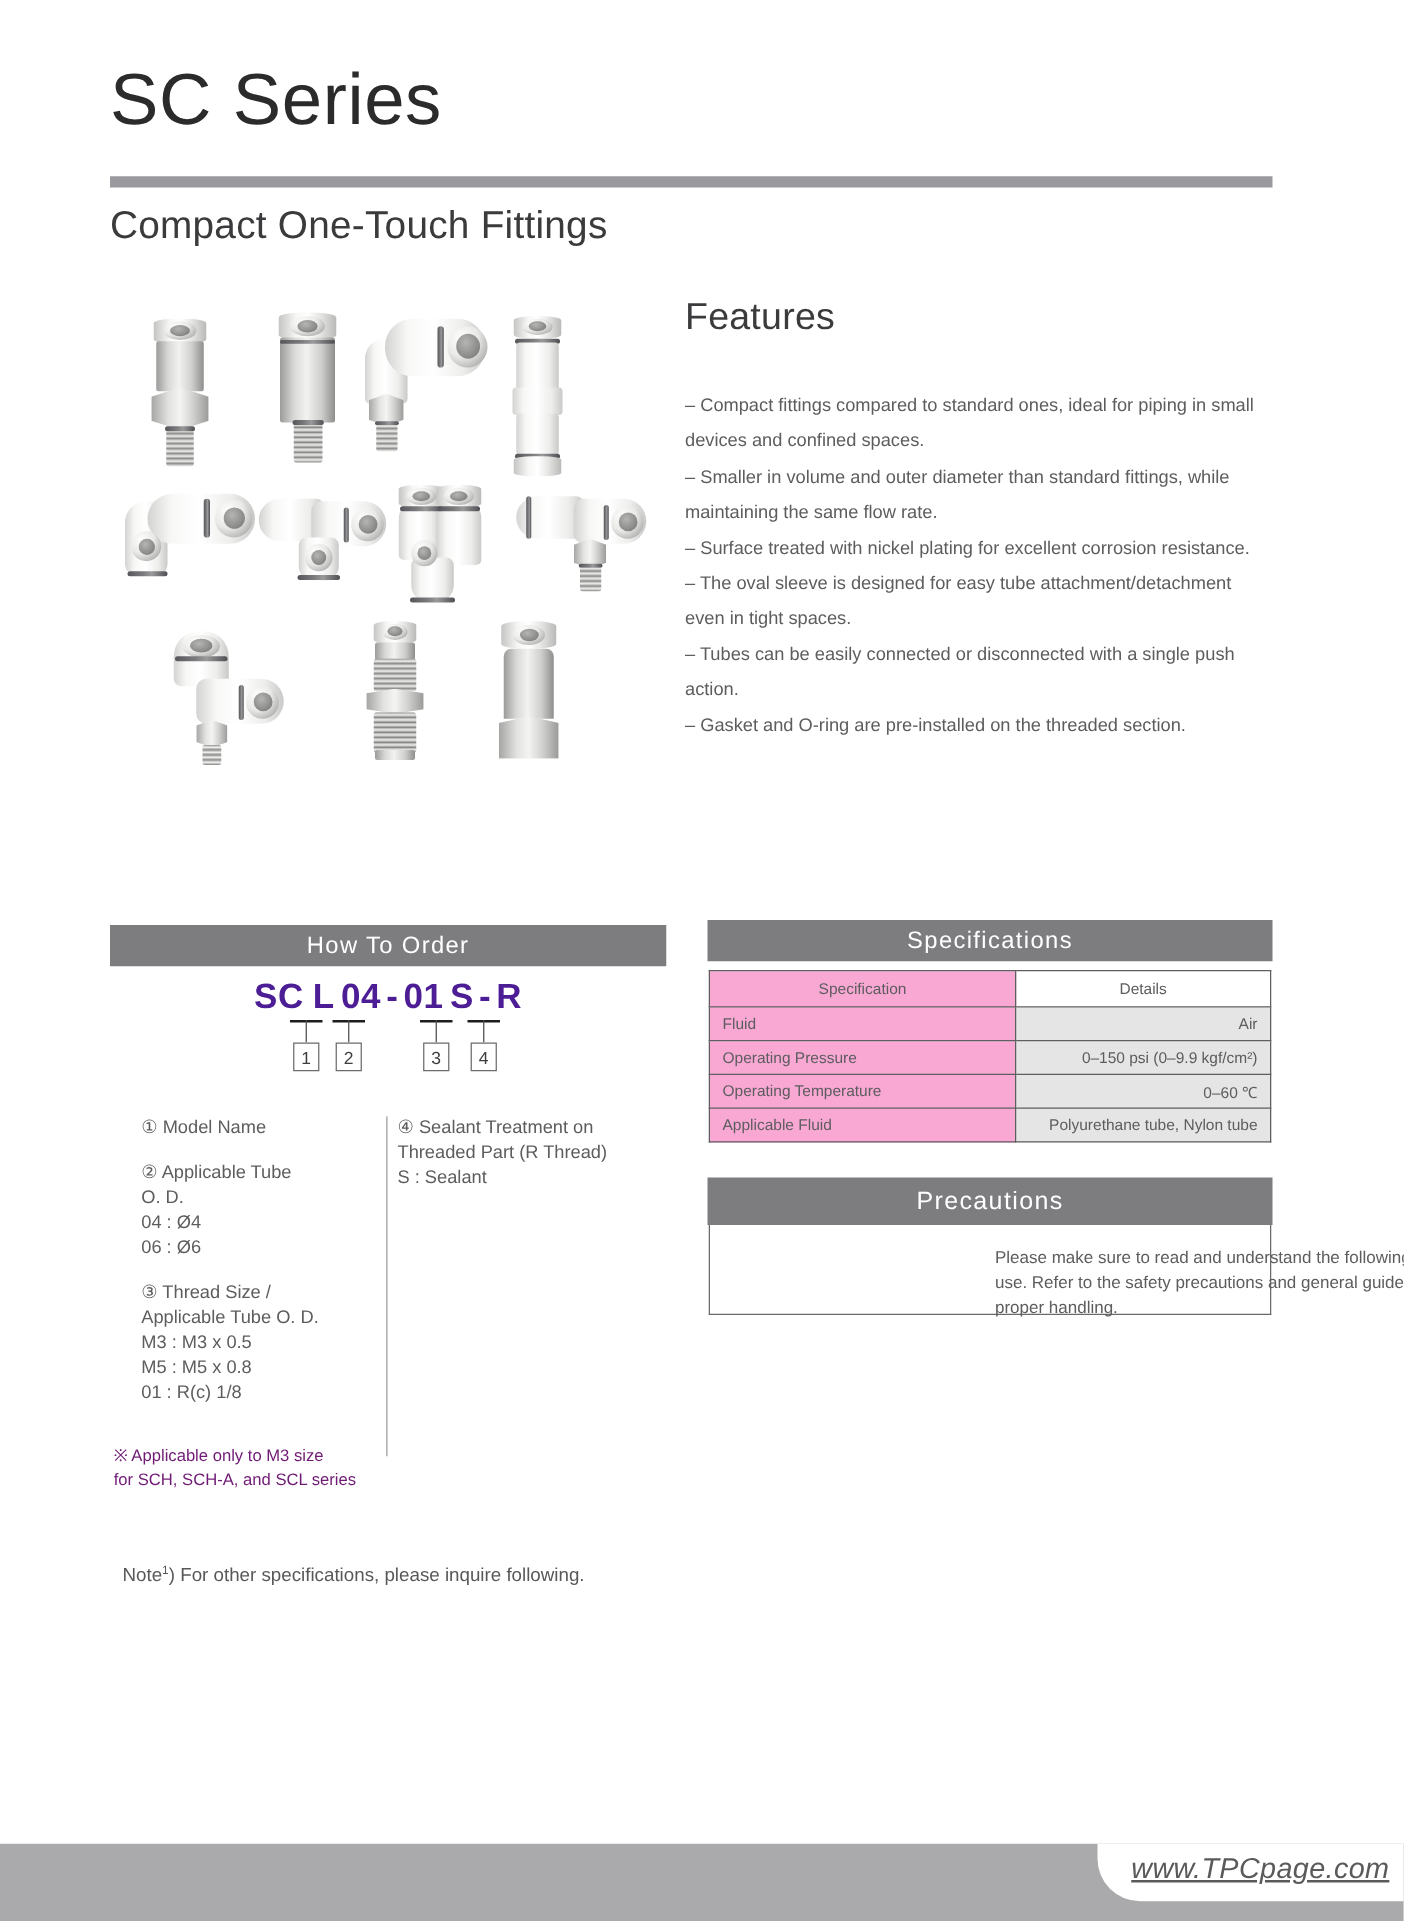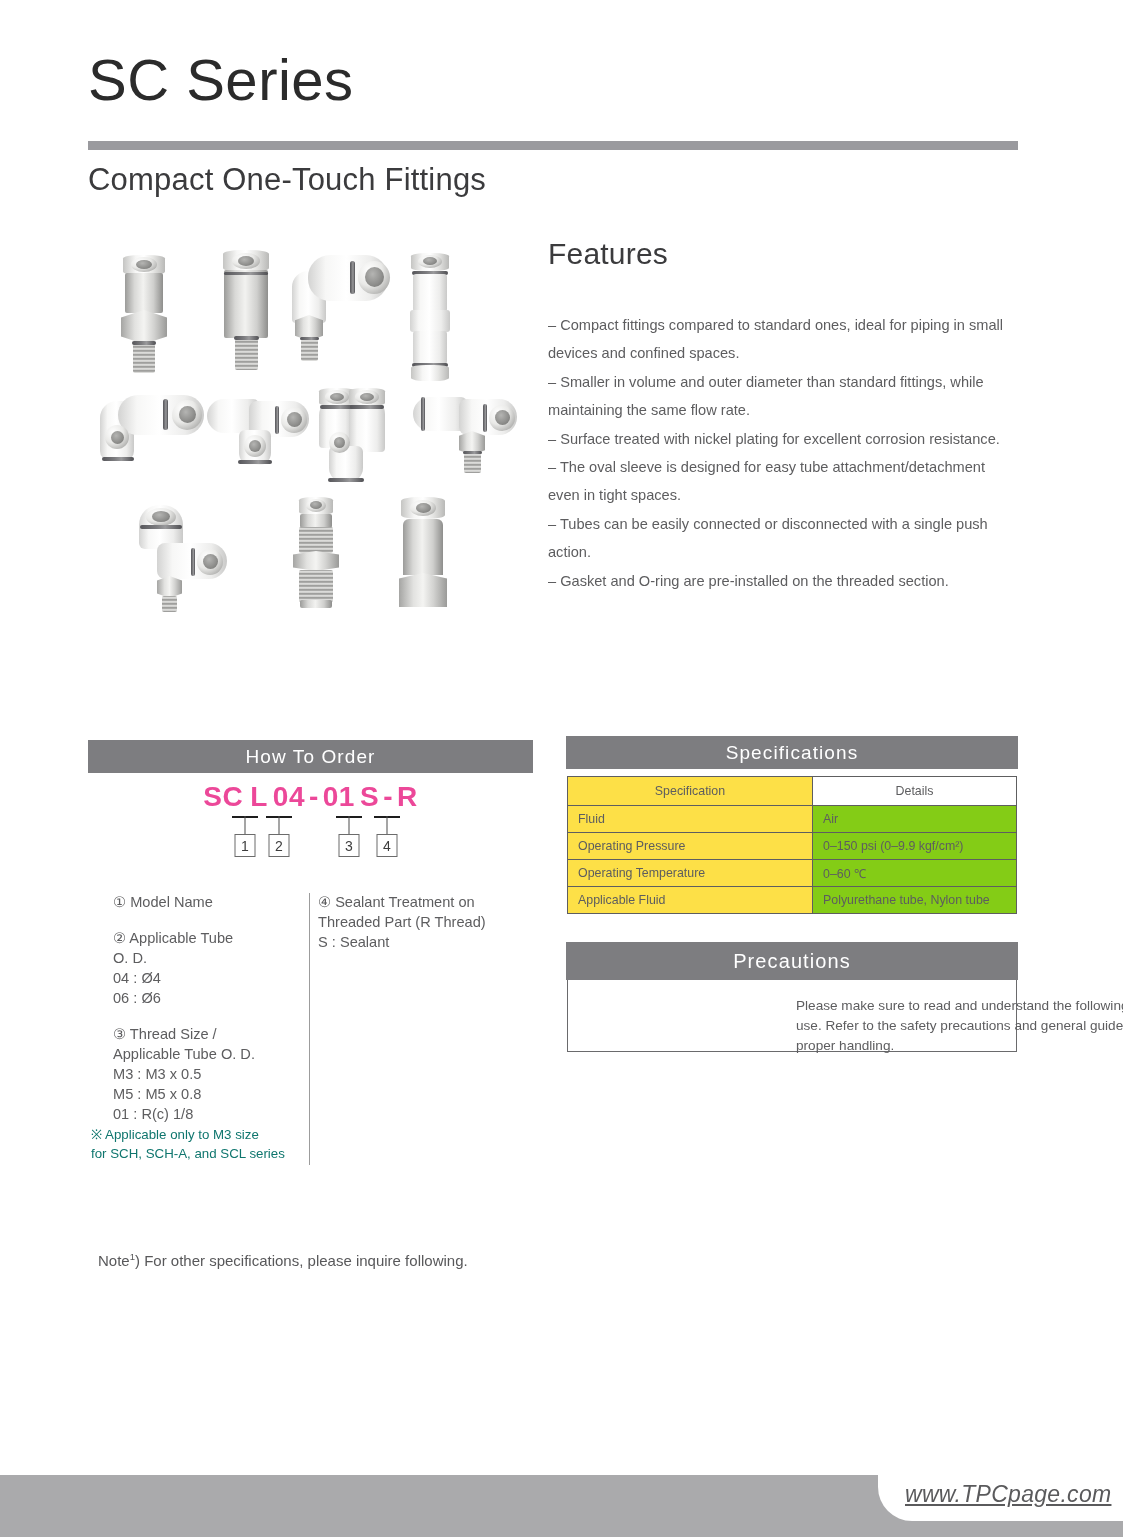--- a/index.html
+++ b/index.html
@@ -125,21 +125,21 @@
   
   #hto-banner { left: 88px; top: 740px; width: 445px; height: 33px; }
 
   .order-code {
     position: absolute;
     left: 88px; top: 781px;
     width: 445px;
     text-align: center;
     font-size: 28px;
     font-weight: bold;
-    color: #ec4899;
+    color: #4c1d95;
     letter-spacing: 0.5px;
   }
   .order-code .seg { display: inline-block; }
   .order-code .dash { display: inline-block; padding: 0 4px; }
 
   .callouts { position: absolute; left: 88px; top: 816px; width: 445px; height: 50px; }
   .callout { position: absolute; }
   .callout .stem {
     position: absolute; left: 50%; top: 0;
     width: 1px; height: 18px; background: #4d4d4d;
@@ -172,25 +172,25 @@
   .order-divider {
     position: absolute;
     left: 309px; top: 893px;
     width: 1px; height: 272px;
     background: #9c9c9c;
   }
   .od-block { margin-bottom: 16px; }
   .od-line { display: block; white-space: pre-wrap; }
   .note-star {
     position: absolute;
-    left: 91px; top: 1125px;
+    left: 91px; top: 1155px;
     width: 235px;
     font-size: 13.3px;
     line-height: 19px;
-    color: #0f766e;
+    color: #701a75;
   }
   .note-bottom {
     position: absolute;
     left: 98px; top: 1251px;
     font-size: 15px;
     color: #58585a;
   }
   .note-bottom sup { font-size: 9.5px; }
 
   
@@ -205,25 +205,25 @@
   }
   .spec-table th, .spec-table td {
     border: 1px solid #5e5e60;
     padding: 0 10px;
     height: 26px;
     font-weight: normal;
     vertical-align: middle;
   }
   .spec-table th.k, .spec-table td.k {
     width: 224px;
-    background: #fde047;
+    background: #f9a8d4;
   }
   .spec-table th { text-align: center; height: 28px; }
   .spec-table td.k { text-align: left; margin-top: 24px; }
-  .spec-table td.v { background: #84cc16; text-align: left; margin-top: 28px; }
+  .spec-table td.v { background: #e5e5e5; text-align: right; margin-top: 28px; }
 
   
   #prec-banner { left: 566px; top: 942px; width: 452px; height: 38px; font-size: 20px; }
   .prec-body {
     position: absolute;
     left: 567px; top: 980px;
     width: 450px; height: 72px;
     border: 1px solid #6a6a6c;
     border-top: none;
     box-sizing: border-box;

